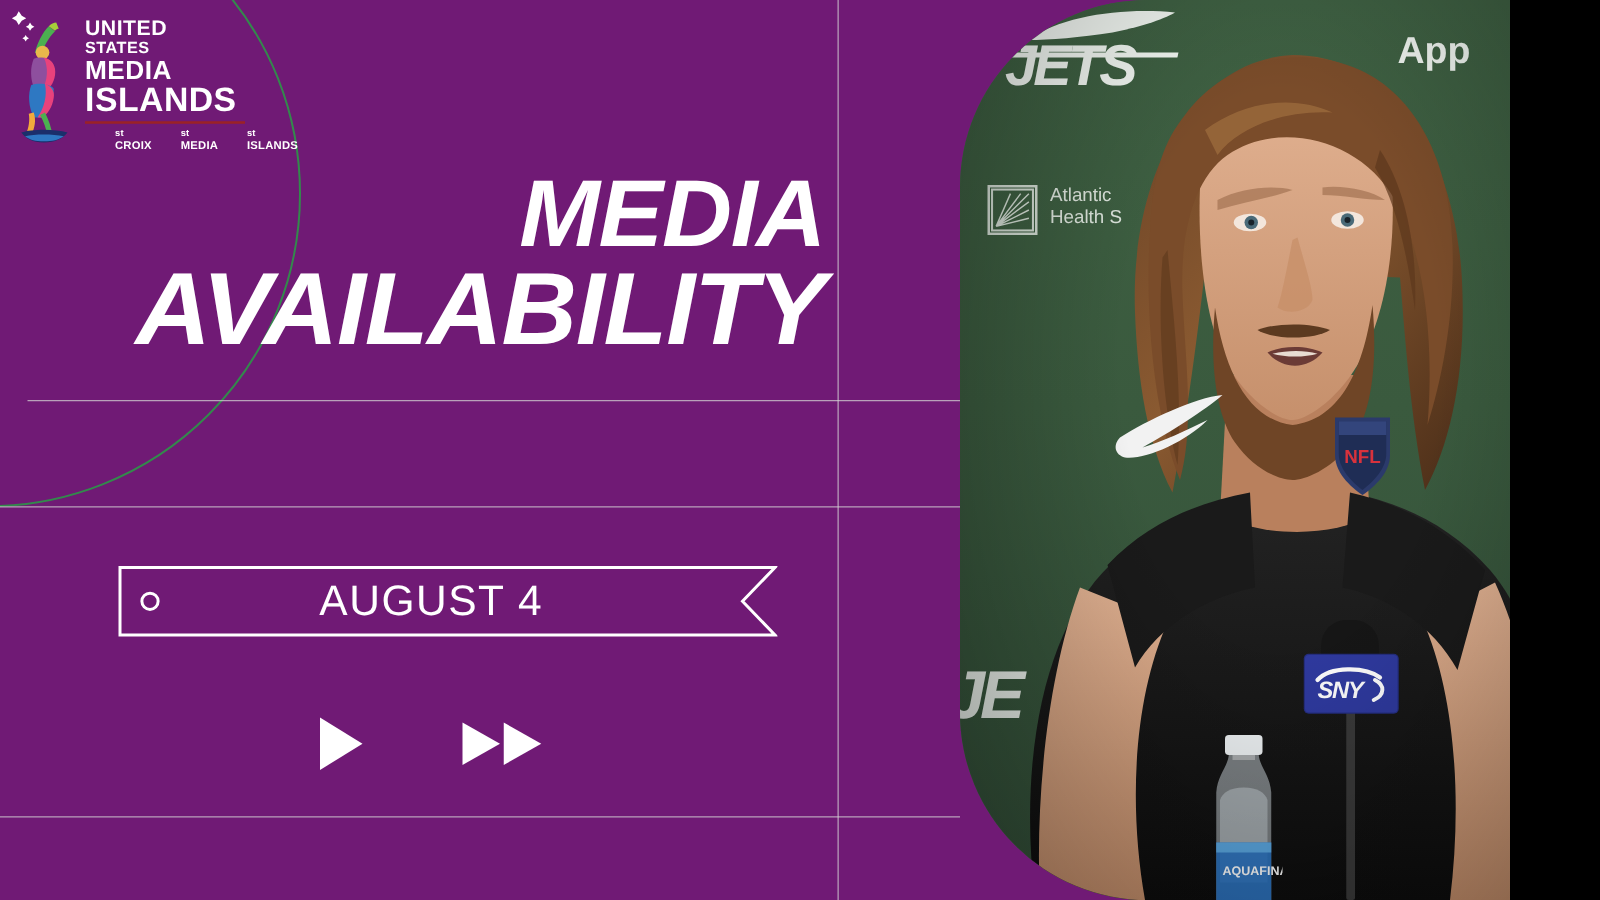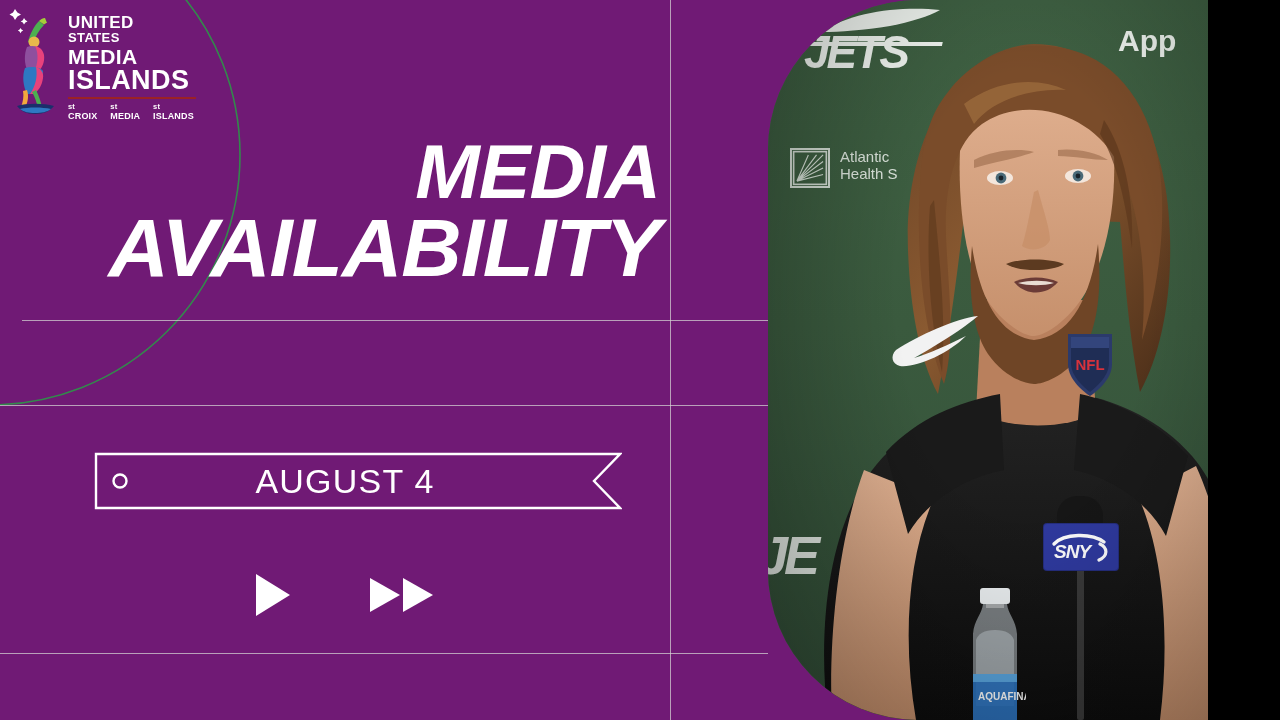--- a/index.html
+++ b/index.html
@@ -31,22 +31,22 @@
     color:#fff; font-weight:bold; letter-spacing:.4px;
     font-family:"Liberation Sans", sans-serif;
     line-height:1.0;
   }
   .logo-l1 { font-size:17px; }
   .logo-l2 { font-size:13px; }
   .logo-l3 { font-size:21px; margin-top:2px; }
   .logo-l4 { font-size:27px; }
   .logo-rule { height:1.5px; background:#9b2226; margin:3px 0 2px 0; width:128px; }
   .logo-tag {
-    display:flex; gap:9px; font-size:9px; font-weight:bold;
-    color:#fff; letter-spacing:.2px;
+    display:flex; gap:23px; font-size:9px; font-weight:bold;
+    color:#fff; letter-spacing:.2px;margin-left:24px;
   }
   .logo-tag span .sm { font-size:7.5px; }
 
   
   .hline { position:absolute; height:1px; background:#d6d6d6; opacity:.72; }
   .vline { position:absolute; width:1px; background:#d6d6d6; opacity:.72; }
 
   
   .headline {
     position:absolute; left:20px; top:136px; width:640px;

